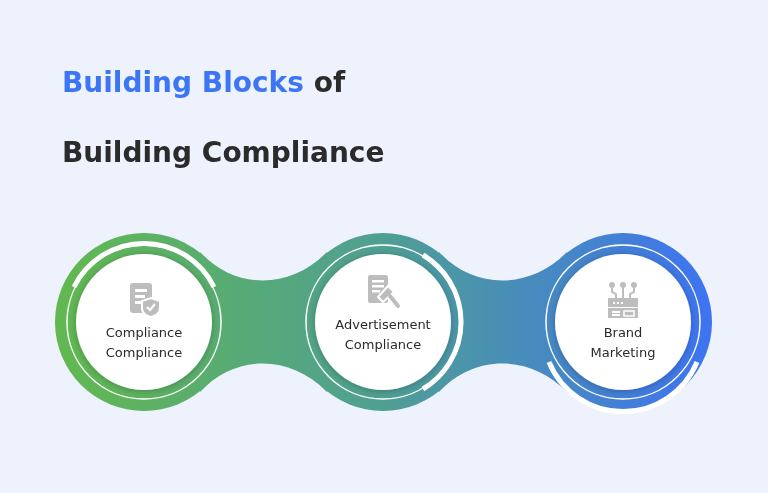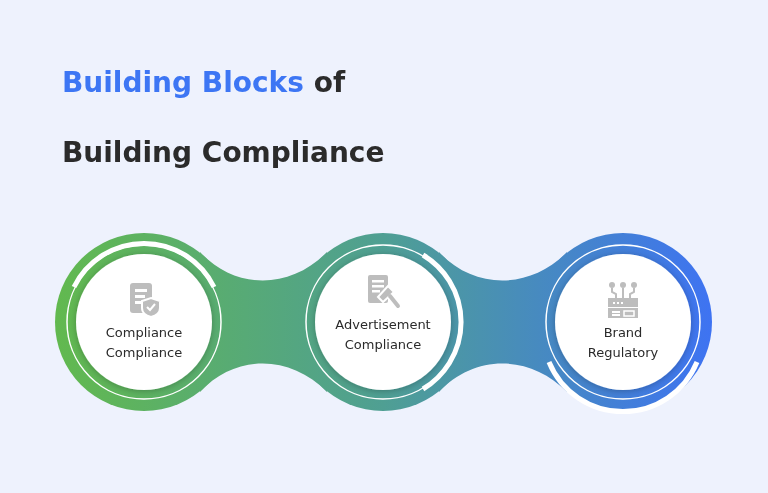--- a/index.html
+++ b/index.html
@@ -90,14 +90,14 @@
     <path d="M8 7 L8 11 L12 13 L12 17 M19 7 L19 17 M30 7 L30 11 L26 13 L26 17" fill="none" stroke="#bdbdbd" stroke-width="2"></path>
     <rect x="4" y="17" width="30" height="9" fill="#bdbdbd"></rect>
     <rect x="9" y="21" width="2" height="2" fill="#fff"></rect>
       <rect x="13" y="21" width="2" height="2" fill="#fff"></rect>
       <rect x="17" y="21" width="2" height="2" fill="#fff"></rect>
     <rect x="4" y="27" width="30" height="10" fill="#bdbdbd"></rect>
     <rect x="8" y="30" width="8" height="2" fill="#fff"></rect>
       <rect x="8" y="33" width="8" height="2" fill="#fff"></rect>
     <rect x="20" y="30" width="10" height="5" fill="none" stroke="#fff" stroke-width="1.5"></rect>
   </svg>
-  <div class="node-label"><span>Brand</span><br><span>Regulatory</span></div>
+  <div class="node-label"><span>Brand</span><br><span>Marketing</span></div>
 </div>
 
 </body></html>

